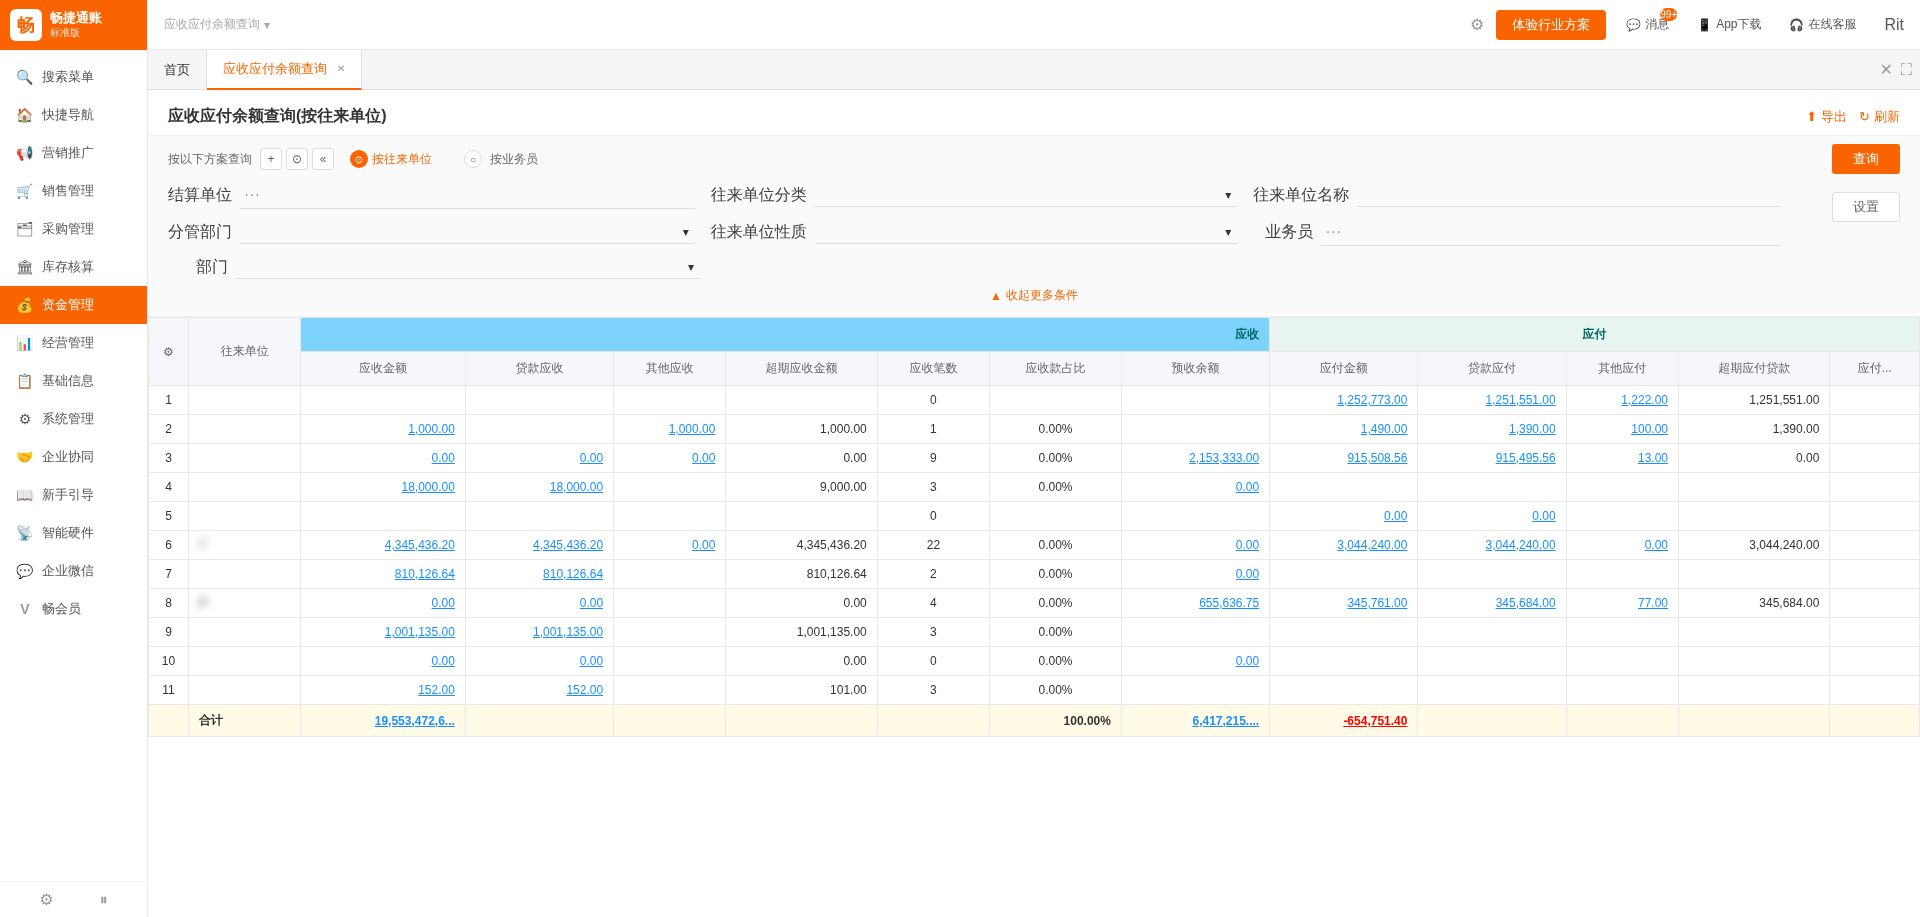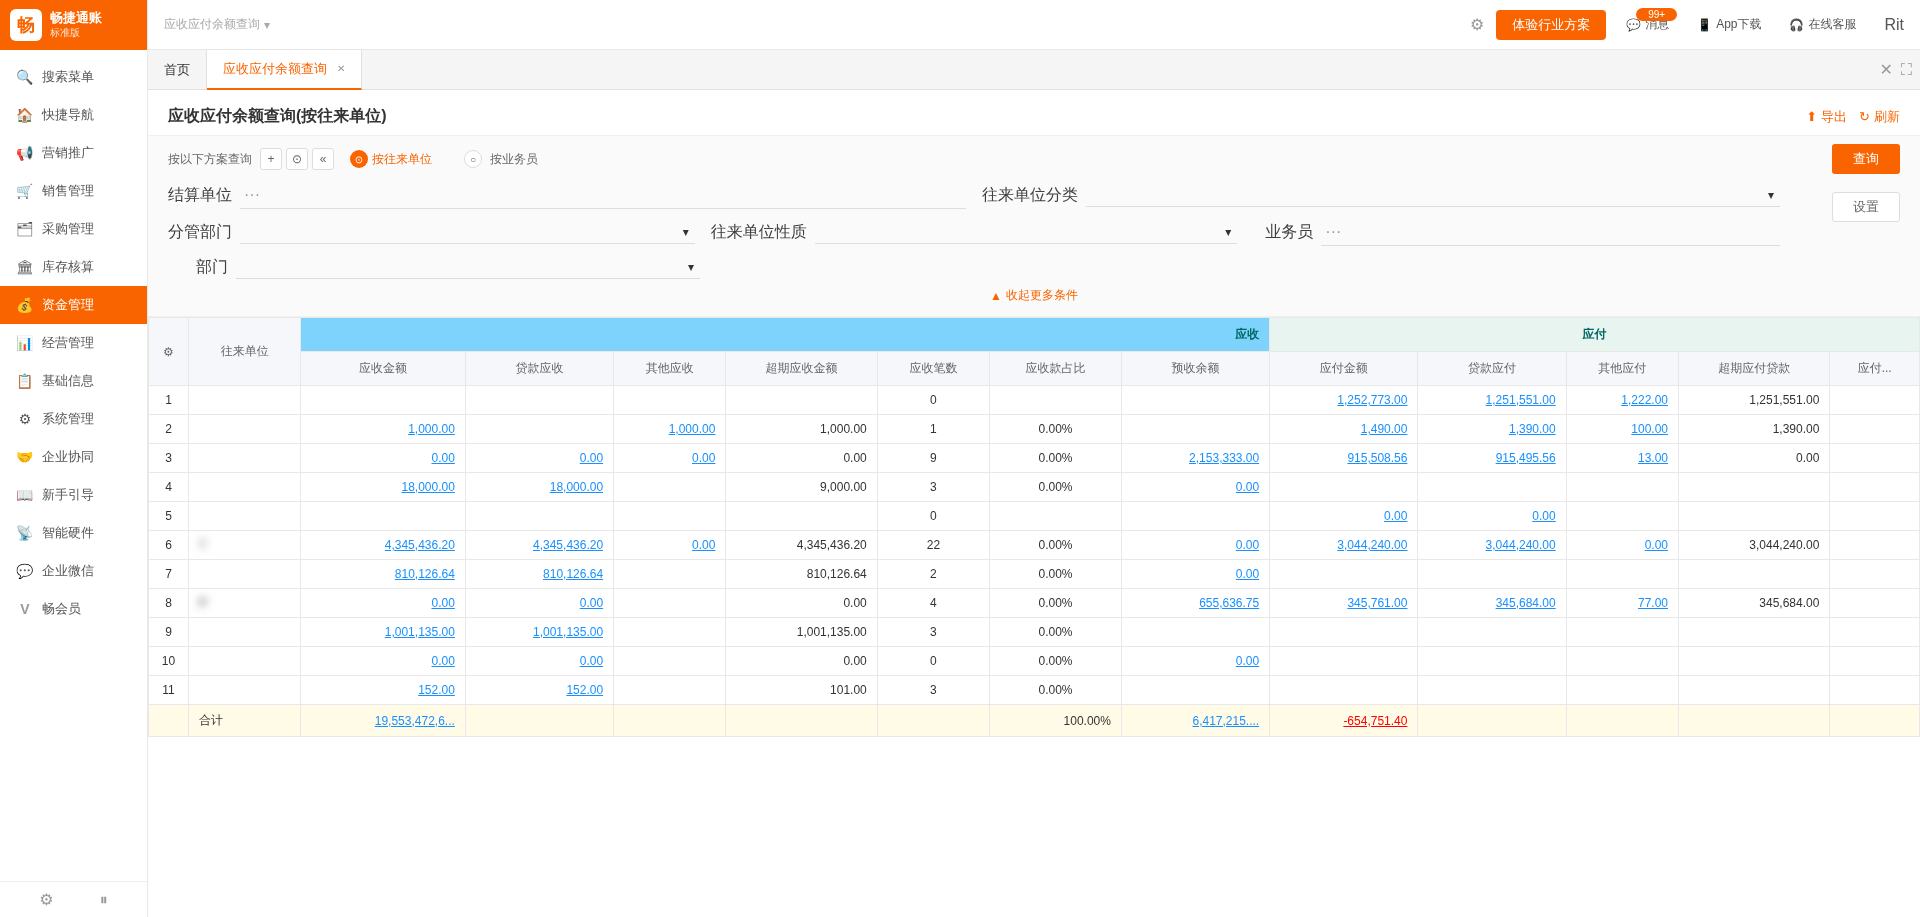--- a/index.html
+++ b/index.html
@@ -20,21 +20,21 @@
 
     
     .main { flex: 1; display: flex; flex-direction: column; overflow: hidden; }
 
     
     .topbar { height: 50px; background: #fff; border-bottom: 1px solid #e8e8e8; display: flex; align-items: center; padding: 0 16px; gap: 12px; }
     .topbar-breadcrumb { display: flex; align-items: center; gap: 4px; color: #999; font-size: 12px; flex: 1; }
     .topbar-btn-orange { background: #fa6400; color: #fff; border: none; padding: 6px 16px; border-radius: 4px; cursor: pointer; font-size: 13px; }
     .topbar-gear { color: #999; font-size: 16px; cursor: pointer; }
     .topbar-notify { display: flex; align-items: center; gap: 4px; color: #555; font-size: 12px; cursor: pointer; position: relative; }
-    .badge { background: #fa6400; color: #fff; border-radius: 10px; font-size: 10px; padding: 1px 12px; position: absolute; top: -8px; right: -8px; }
+    .badge { background: #fa6400; color: #fff; border-radius: 10px; font-size: 10px; padding: 1px 0; position: absolute; top: -8px; right: -8px; }
     .topbar-user { color: #555; font-size: 16px; }
 
     
     .tabbar { height: 40px; background: #f5f5f5; display: flex; align-items: center; border-bottom: 1px solid #e0e0e0; }
     .tab { padding: 0 16px; height: 40px; display: flex; align-items: center; gap: 6px; cursor: pointer; font-size: 13px; color: #666; border-right: 1px solid #e0e0e0; }
     .tab.active { background: #fff; color: #fa6400; border-bottom: 2px solid #fa6400; }
     .tab-home { color: #333; }
     .tab-close { color: #999; font-size: 10px; cursor: pointer; margin-left: 4px; }
     .tabbar-actions { margin-left: auto; display: flex; align-items: center; padding-right: 8px; gap: 8px; }
     .tabbar-action-btn { color: #999; font-size: 16px; cursor: pointer; }
@@ -70,21 +70,21 @@
 
     
     .table-container { flex: 1; overflow: auto; padding: 0 0 0 0; }
     .data-table { width: 100%; border-collapse: collapse; font-size: 12px; }
     .data-table th { background: #f5f7fa; color: #666; font-weight: normal; padding: 8px 10px; border: 1px solid #e8e8e8; text-align: center; white-space: nowrap; position: sticky; top: 0; z-index: 2; }
     .data-table th.group-header { background: #e8f4f8; font-weight: bold; color: #333; }
     .data-table td { padding: 7px 10px; border: 1px solid #e8e8e8; text-align: right; color: #333; white-space: nowrap; }
     .data-table td.text-left { text-align: left; }
     .data-table td.text-center { text-align: center; }
     .data-table td a, .data-table td .link { color: #1890ff; text-decoration: underline; cursor: pointer; }
-    .data-table tr.total-row td { background: #fffbe6; font-weight: normal; }
+    .data-table tr.total-row td { background: #fffbe6; font-weight: bold; }
     .row-num { color: #999; text-align: center; }
     .blurred { filter: blur(4px); user-select: none; }
 
     
     ::-webkit-scrollbar { width: 6px; height: 6px; }
     ::-webkit-scrollbar-track { background: #f1f1f1; }
     ::-webkit-scrollbar-thumb { background: #ccc; border-radius: 3px; }
   </style>
 </head>
 <body>
@@ -254,20 +254,24 @@
             <div style="flex:1;border-bottom:1px solid #ddd;padding:4px;display:flex;align-items:center;">
               <span class="filter-dots">···</span>
             </div>
           </div>
           <div class="filter-field">
             <span class="filter-label">往来单位分类</span>
             <div class="filter-select" style="flex:1;">
               <span></span>
                 <span>▾</span>
             </div>
+          </div>
+          <div class="filter-field">
+            <span class="filter-label">往来单位名称</span>
+            <input class="filter-input" type="text" style="">
           </div>
         </div>
 
         <div class="filter-row" style="padding-right:120px;">
           <div class="filter-field">
             <span class="filter-label">分管部门</span>
             <div class="filter-select" style="flex:1;">
               <span></span>
                 <span>▾</span>
             </div>

